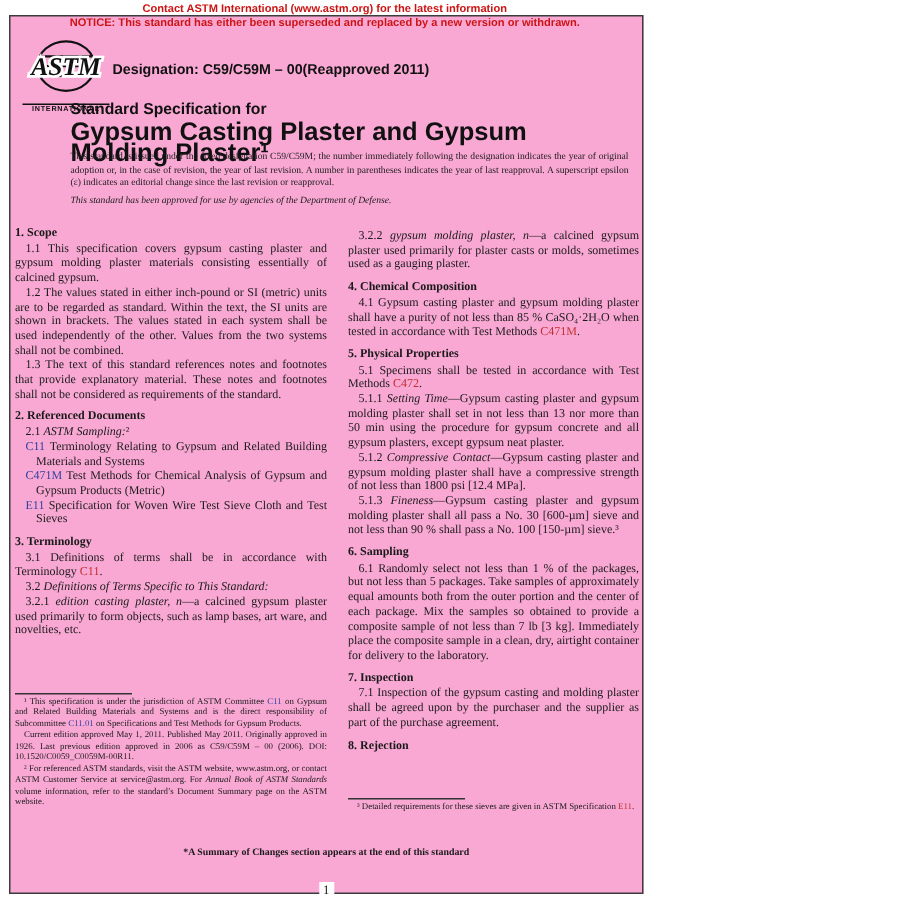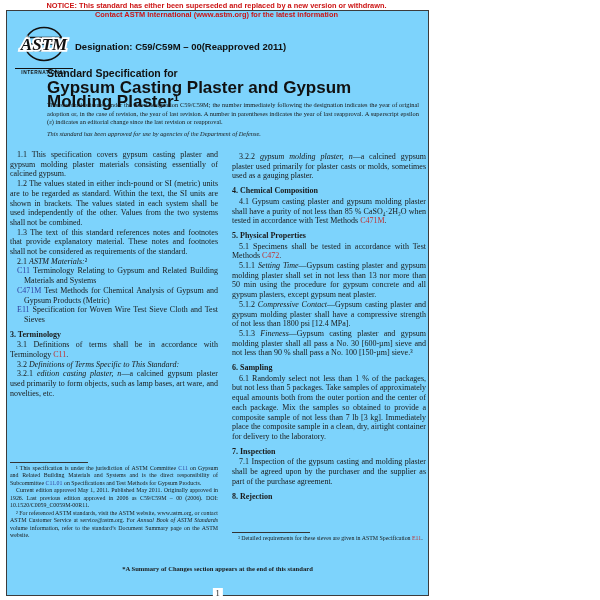--- a/index.html
+++ b/index.html
@@ -7,21 +7,21 @@
     width:600px;height:600px;background:#ffffff;position:relative;overflow:hidden;
     font-family:"Liberation Serif","DejaVu Serif",serif;color:#1a1a1a;
   }
   .notice{
     position:absolute;left:6px;top:1px;width:421px;text-align:center;z-index:6;
     font-family:"Liberation Sans","DejaVu Sans",sans-serif;font-weight:bold;
     font-size:7.4px;line-height:9.2px;color:#cc1414;
   }
   .page{
     position:absolute;left:6px;top:10px;width:421px;height:584px;
-    border:1px solid #3c3c3c;background:#7dd3fc;
+    border:1px solid #3c3c3c;background:#f9a8d4;
   }
   .logo{position:absolute;left:5px;top:14px;width:64px;text-align:center;}
   .logo-intl{
     font-family:"Liberation Sans","DejaVu Sans",sans-serif;font-weight:bold;
     font-size:4.8px;letter-spacing:0.5px;color:#111;
     border-top:1.5px solid #111;margin:-3px 3px 0 3px;padding-top:1px;
   }
   .designation{
     position:absolute;left:68px;top:30px;
     font-family:"Liberation Sans","DejaVu Sans",sans-serif;font-weight:bold;font-size:9.5px;color:#111;
@@ -60,22 +60,22 @@
   .pagenum{
     position:absolute;left:50%;top:577px;transform:translateX(-50%);
     font-size:8.5px;background:#fff;padding:0 3px;z-index:3;
   }
   svg text{font-family:"Liberation Serif","DejaVu Serif",serif;}
 </style>
 </head>
 <body>
 
 <div class="notice">
+  <div>Contact ASTM International (www.astm.org) for the latest information</div>
   <div>NOTICE: This standard has either been superseded and replaced by a new version or withdrawn.</div>
-  <div>Contact ASTM International (www.astm.org) for the latest information</div>
 </div>
 
 <div class="page">
 
   <div class="logo">
     <svg width="60" height="42" viewBox="0 0 60 42">
       <g stroke="#111" stroke-width="1.5" fill="none">
         <ellipse cx="30" cy="19" rx="19" ry="16.5"></ellipse>
         <line x1="13" y1="12.5" x2="47" y2="12.5"></line>
         <line x1="11.5" y1="19" x2="48.5" y2="19"></line>
@@ -90,25 +90,27 @@
 
   <div class="titleblock">
     <div class="title-kicker">Standard Specification for</div>
     <div class="title-main">Gypsum Casting Plaster and Gypsum Molding Plaster¹</div>
   </div>
 
   <div class="preamble">This standard is issued under the fixed designation C59/C59M; the number immediately following the designation indicates the year of original adoption or, in the case of revision, the year of last revision. A number in parentheses indicates the year of last reapproval. A superscript epsilon (ε) indicates an editorial change since the last revision or reapproval.</div>
   <div class="dod">This standard has been approved for use by agencies of the Department of Defense.</div>
 
   <div class="col col-left">
+    <div class="sec" style="margin-top:0">1. Scope</div>
     <p class="bp">1.1 This specification covers gypsum casting plaster and gypsum molding plaster materials consisting essentially of calcined gypsum.</p>
     <p class="bp">1.2 The values stated in either inch-pound or SI (metric) units are to be regarded as standard. Within the text, the SI units are shown in brackets. The values stated in each system shall be used independently of the other. Values from the two systems shall not be combined.</p>
     <p class="bp">1.3 The text of this standard references notes and footnotes that provide explanatory material. These notes and footnotes shall not be considered as requirements of the standard.</p>
 
-    <p class="bp"><span>2.1 </span><i>ASTM Materials:</i><span>²</span></p>
+    <div class="sec">2. Referenced Documents</div>
+    <p class="bp"><span>2.1 </span><i>ASTM Sampling:</i><span>²</span></p>
     <p class="refitem"><span class="ref-blue">C11</span><span> Terminology Relating to Gypsum and Related Building Materials and Systems</span></p>
     <p class="refitem"><span class="ref-blue">C471M</span><span> Test Methods for Chemical Analysis of Gypsum and Gypsum Products (Metric)</span></p>
     <p class="refitem"><span class="ref-blue">E11</span><span> Specification for Woven Wire Test Sieve Cloth and Test Sieves</span></p>
 
     <div class="sec">3. Terminology</div>
     <p class="bp"><span>3.1 Definitions of terms shall be in accordance with Terminology </span><span class="ref-red">C11</span><span>.</span></p>
     <p class="bp"><span>3.2 </span><i>Definitions of Terms Specific to This Standard:</i></p>
     <p class="bp"><span>3.2.1 </span><i>edition casting plaster, n</i><span>—a calcined gypsum plaster used primarily to form objects, such as lamp bases, art ware, and novelties, etc.</span></p>
   </div>
 

